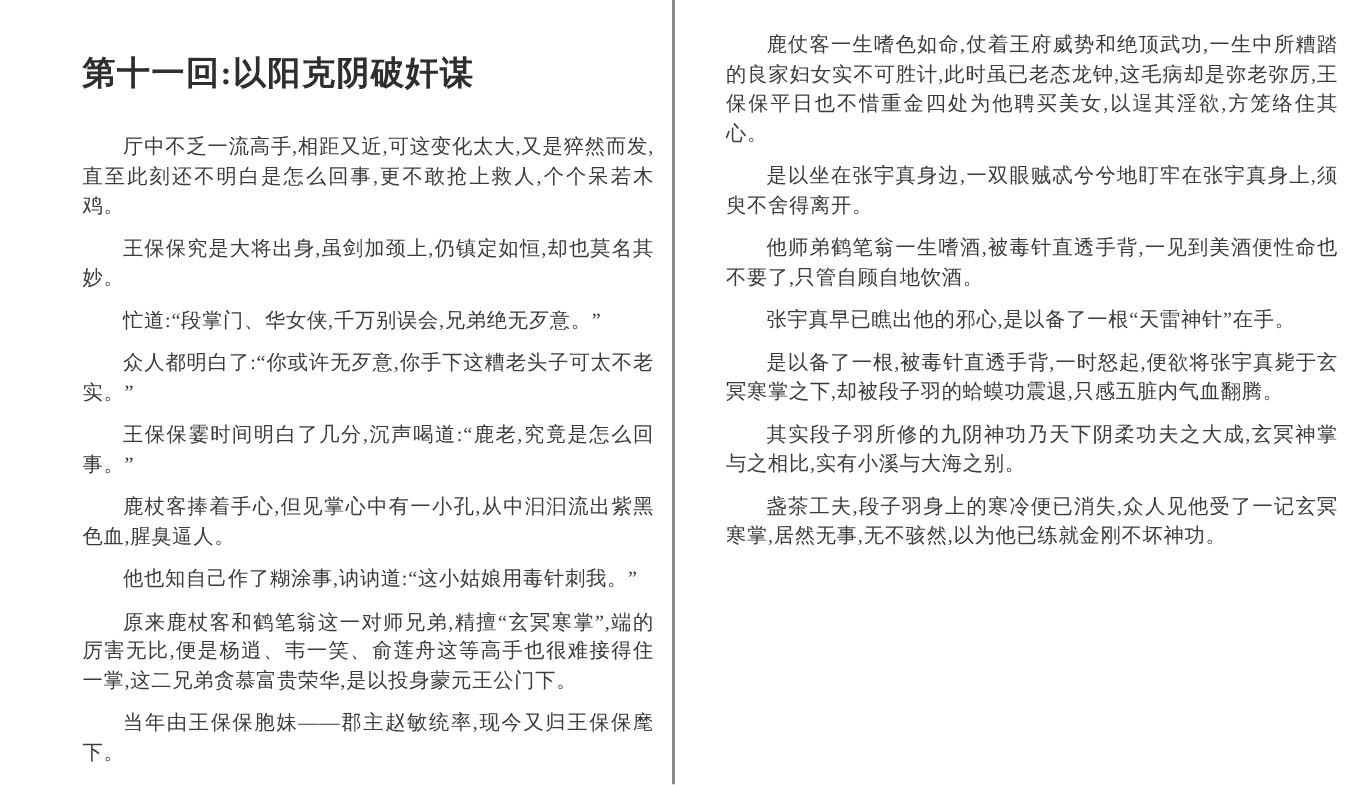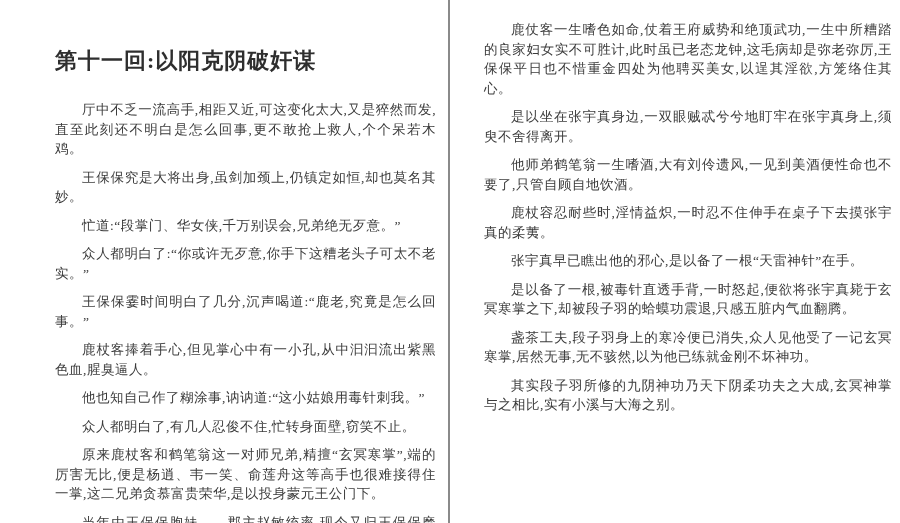--- a/index.html
+++ b/index.html
@@ -20,21 +20,21 @@
     background: #ffffff;
   }
   .page {
     box-sizing: border-box;
     height: 523px;
     overflow: hidden;
     background: #ffffff;
   }
   .page-left {
     width: 448px;
-    padding: 26px 12px 10px 55px;
+    padding: 14px 12px 10px 55px;
   }
   .page-right {
     width: 450px;
     padding: 13px 8px 10px 34px;
   }
   .page-divider {
     width: 2px;
     height: 523px;
     background: #8a8a8a;
     flex: 0 0 2px;
@@ -67,31 +67,29 @@
 
   <div class="page page-left">
     <h1 class="chapter-title">第十一回:以阳克阴破奸谋</h1>
     <p class="para">厅中不乏一流高手,相距又近,可这变化太大,又是猝然而发,直至此刻还不明白是怎么回事,更不敢抢上救人,个个呆若木鸡。</p>
     <p class="para">王保保究是大将出身,虽剑加颈上,仍镇定如恒,却也莫名其妙。</p>
     <p class="para">忙道:“段掌门、华女侠,千万别误会,兄弟绝无歹意。”</p>
     <p class="para">众人都明白了:“你或许无歹意,你手下这糟老头子可太不老实。”</p>
     <p class="para">王保保霎时间明白了几分,沉声喝道:“鹿老,究竟是怎么回事。”</p>
     <p class="para">鹿杖客捧着手心,但见掌心中有一小孔,从中汩汩流出紫黑色血,腥臭逼人。</p>
     <p class="para">他也知自己作了糊涂事,讷讷道:“这小姑娘用毒针刺我。”</p>
-    <p class="para">众人都明白了,有几人忍俊不住,忙转身面壁,窃笑不止。</p>
     <p class="para">原来鹿杖客和鹤笔翁这一对师兄弟,精擅“玄冥寒掌”,端的厉害无比,便是杨逍、韦一笑、俞莲舟这等高手也很难接得住一掌,这二兄弟贪慕富贵荣华,是以投身蒙元王公门下。</p>
     <p class="para">当年由王保保胞妹——郡主赵敏统率,现今又归王保保麾下。</p>
   </div>
 
   <div class="page-divider"></div>
 
   <div class="page page-right">
     <p class="para">鹿仗客一生嗜色如命,仗着王府威势和绝顶武功,一生中所糟踏的良家妇女实不可胜计,此时虽已老态龙钟,这毛病却是弥老弥厉,王保保平日也不惜重金四处为他聘买美女,以逞其淫欲,方笼络住其心。</p>
     <p class="para">是以坐在张宇真身边,一双眼贼忒兮兮地盯牢在张宇真身上,须臾不舍得离开。</p>
-    <p class="para">他师弟鹤笔翁一生嗜酒,大有刘伶遗风,一见到美酒便性命也不要了,只管自顾自地饮酒。</p>
-    <p class="para">鹿杖容忍耐些时,淫情益炽,一时忍不住伸手在桌子下去摸张宇真的柔荑。</p>
+    <p class="para">他师弟鹤笔翁一生嗜酒,被毒针直透手背,一见到美酒便性命也不要了,只管自顾自地饮酒。</p>
     <p class="para">张宇真早已瞧出他的邪心,是以备了一根“天雷神针”在手。</p>
     <p class="para">是以备了一根,被毒针直透手背,一时怒起,便欲将张宇真毙于玄冥寒掌之下,却被段子羽的蛤蟆功震退,只感五脏内气血翻腾。</p>
+    <p class="para">其实段子羽所修的九阴神功乃天下阴柔功夫之大成,玄冥神掌与之相比,实有小溪与大海之别。</p>
     <p class="para">盏茶工夫,段子羽身上的寒冷便已消失,众人见他受了一记玄冥寒掌,居然无事,无不骇然,以为他已练就金刚不坏神功。</p>
-    <p class="para">其实段子羽所修的九阴神功乃天下阴柔功夫之大成,玄冥神掌与之相比,实有小溪与大海之别。</p>
   </div>
 
 </div>
 
 </body></html>

